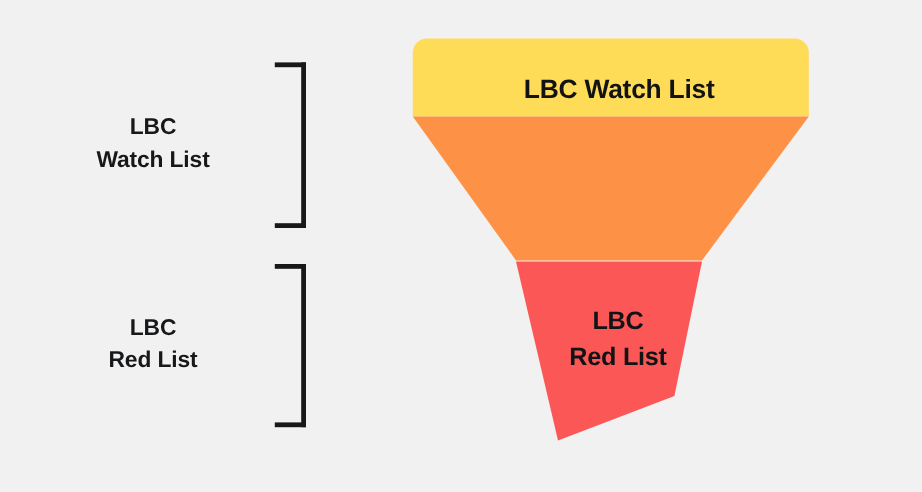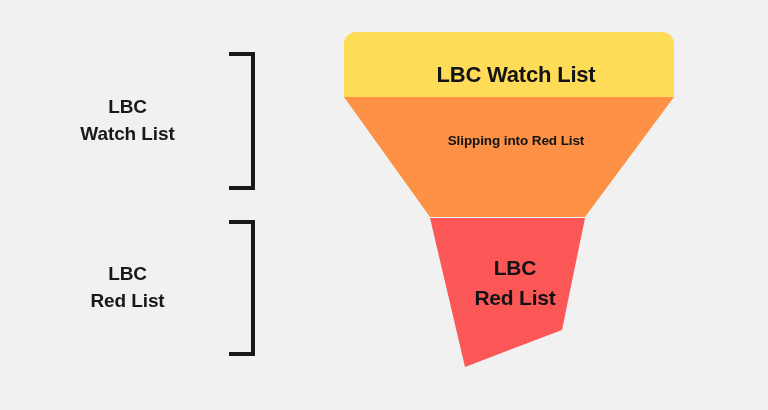--- a/index.html
+++ b/index.html
@@ -141,19 +141,18 @@
 
       <path id="shape-top" d="M 14 24 A 12 12 0 0 1 26 12 L 332 12 A 12 12 0 0 1 344 24 L 344 77 L 14 77 Z" fill="#ffdc58"></path>
 
       <path id="shape-mid" d="M 14 77 L 344 77 L 255 197 L 100 197 Z" fill="#fd9247"></path>
 
       <path id="shape-bot" d="M 100 198 L 255 198 L 232 310 L 135 347 Z" fill="#fc5757"></path>
     </svg>
 
     <div class="stage-label" id="label-stage-top" style="color: rgb(17, 19, 21);">LBC Watch List</div>
 
-    <div class="stage-label" id="label-stage-mid" style="color: rgb(17, 19, 21);">Slipping into Red List</div>
 
     <div class="stage-label" id="label-stage-bot" style="color: rgb(17, 19, 21);">LBC
 Red List</div>
   </div>
 
 </div>
 
 </body></html>

